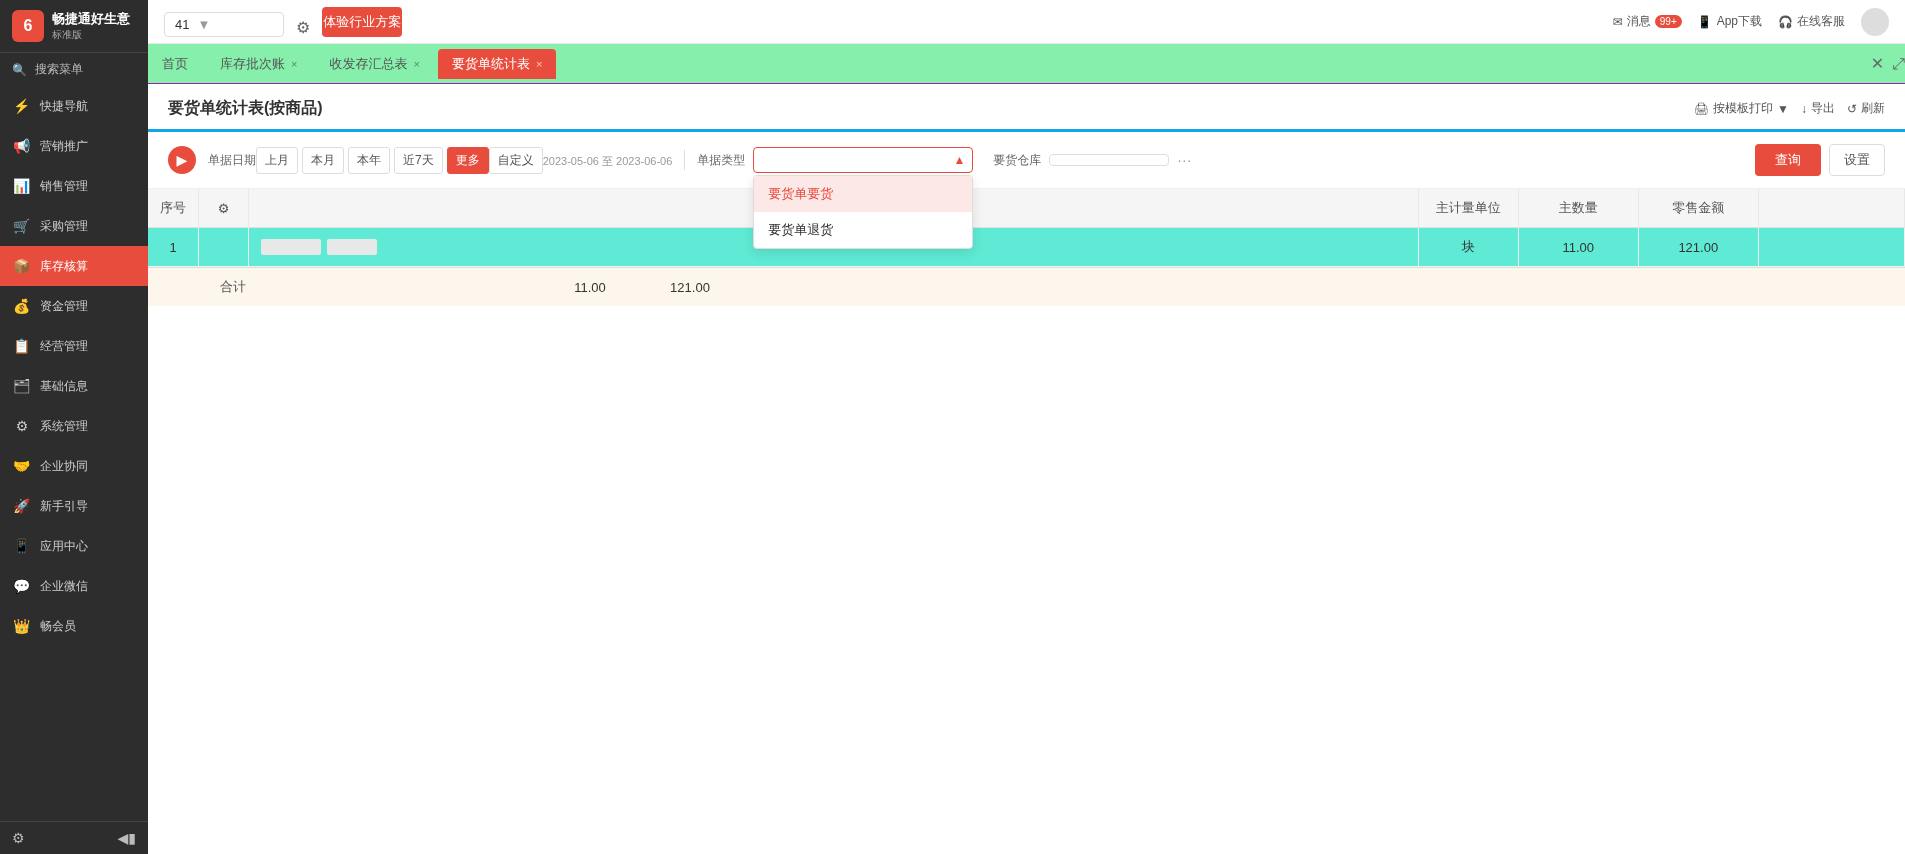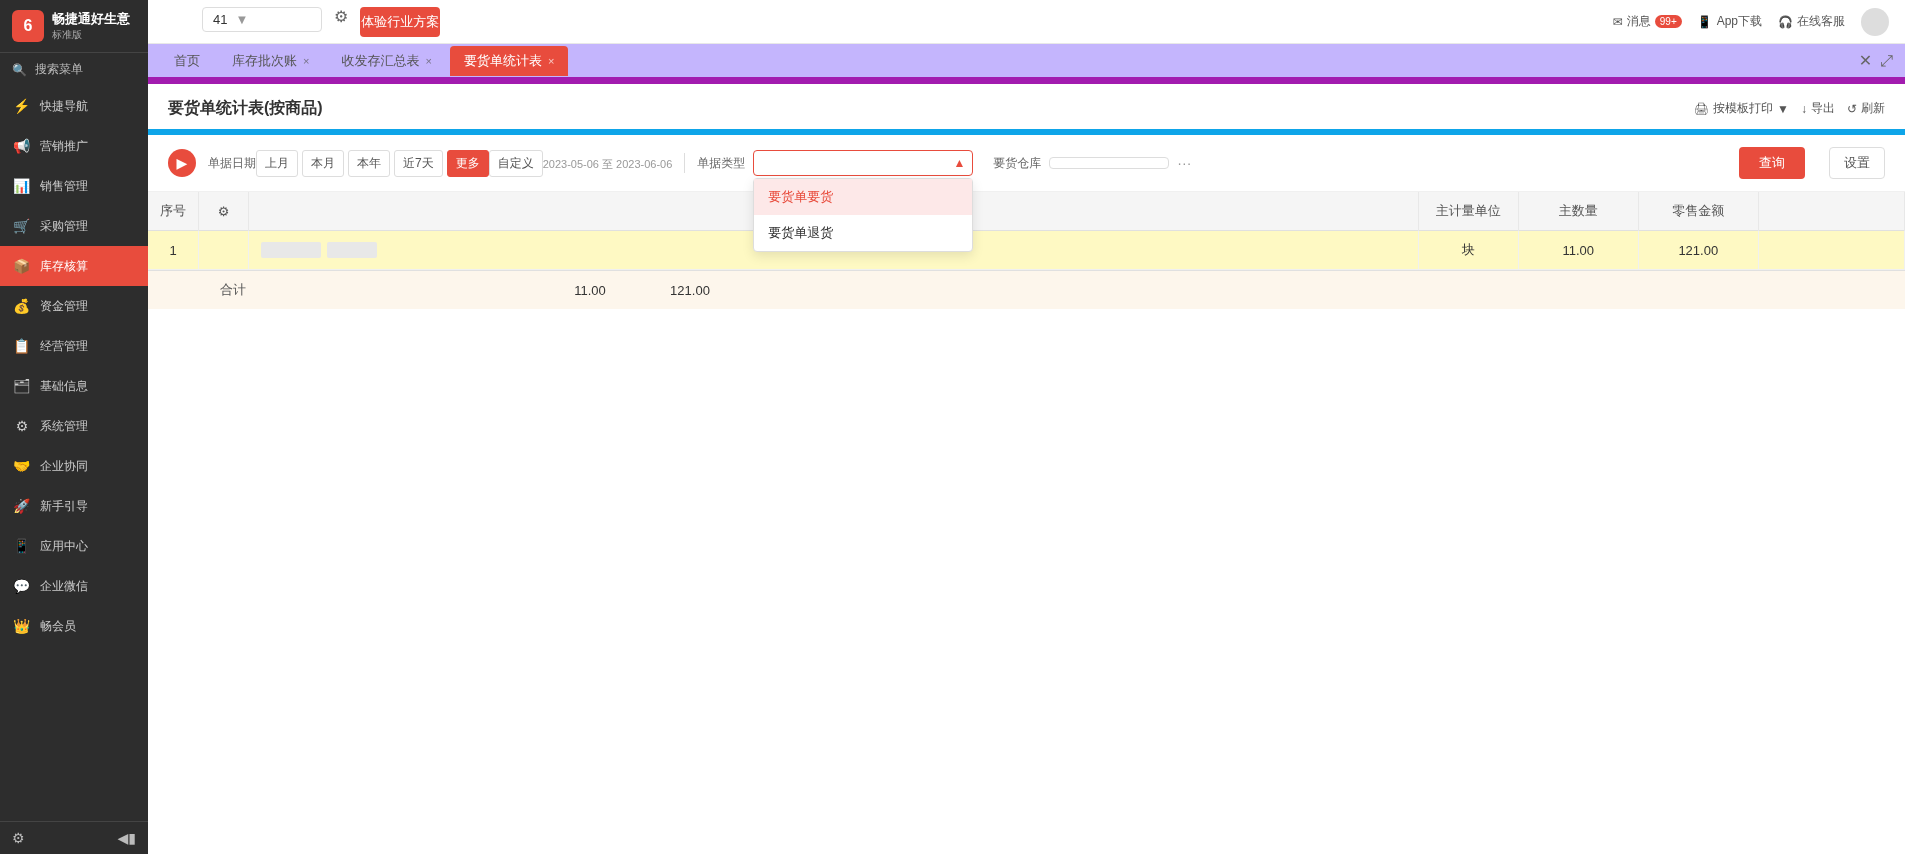--- a/index.html
+++ b/index.html
@@ -78,21 +78,21 @@
     
     .topbar {
       height: 44px;
       background: #fff;
       display: flex; align-items: center;
       padding: 0 16px;
       border-bottom: 1px solid #e8e8e8;
       justify-content: space-between;
       flex-shrink: 0;
     }
-    .topbar-left { display: flex; align-items: flex-start; gap: 12px; margin-left: 38px; }
+    .topbar-left { display: flex; align-items: flex-end; gap: 12px; }
     .topbar-store-selector {
       display: flex; align-items: center;
       border: 1px solid #ddd; border-radius: 4px;
       padding: 4px 10px;
       cursor: pointer;
       font-size: 13px;
       color: #333;
       min-width: 120px;
     }
     .topbar-store-selector .chevron { margin-left: 8px; color: #999; }
@@ -103,24 +103,24 @@
       padding: 6px 1px; cursor: pointer; font-size: 13px;
     }
     .topbar-right { display: flex; align-items: center; gap: 16px; font-size: 12px; color: #555; }
     .topbar-right-item { display: flex; align-items: center; gap: 4px; cursor: pointer; }
     .badge { background: #e84c3d; color: white; border-radius: 10px; padding: 1px 5px; font-size: 10px; }
     .topbar-avatar { width: 28px; height: 28px; background: #ddd; border-radius: 50%; }
 
     
     .tabbar {
       height: 40px;
-      background: #c4b5fd;
+      background: #86efac;
       display: flex; align-items: center;
-      padding: 0 12px;
-      border-bottom: 7px solid #a21caf;
+      padding: 0 0;
+      border-bottom: 1px solid #a21caf;
       gap: 4px;
       flex-shrink: 0;
     }
     .tab {
       padding: 6px 14px;
       cursor: pointer;
       font-size: 13px;
       color: #555;
       border-radius: 4px 4px 0 0;
       position: relative;
@@ -138,21 +138,21 @@
       flex: 1;
       overflow-y: auto;
       padding: 0;
       background: #fff;
     }
 
     
     .page-header {
       display: flex; align-items: center; justify-content: space-between;
       padding: 14px 20px 10px 20px;
-      border-bottom: 6px solid #0ea5e9;
+      border-bottom: 3px solid #0ea5e9;
     }
     .page-title { font-size: 16px; font-weight: bold; color: #333; }
     .page-header-actions { display: flex; align-items: center; gap: 12px; }
     .header-action-btn {
       display: flex; align-items: center; gap: 4px;
       color: #555; font-size: 12px; cursor: pointer;
     }
 
     
     .filter-bar {
@@ -230,37 +230,37 @@
 
     .warehouse-section { display: flex; align-items: center; gap: 8px; margin-left: 8px; }
     .warehouse-select {
       border: 1px solid #ddd; border-radius: 4px;
       padding: 5px 30px 5px 10px;
       font-size: 12px; color: #333; min-width: 120px;
       position: relative;
     }
     .warehouse-more { color: #999; cursor: pointer; font-size: 14px; }
 
-    .filter-actions { margin-left: auto; display: flex; gap: 24px; justify-content: flex-end; }
+    .filter-actions { margin-left: auto; display: flex; gap: 8px; justify-content: flex-end; }
     .btn-query {
       background: #e84c3d; color: white;
       border: none; border-radius: 4px;
       padding: 6px 20px; cursor: pointer; font-size: 13px;
     }
     .btn-settings {
       background: white; color: #555;
       border: 1px solid #ddd; border-radius: 4px;
       padding: 6px 14px; cursor: pointer; font-size: 13px;
     }
 
     
     .table-container {
       flex: 1;
       overflow: auto;
-      background: #fef9c3;
+      background: #5eead4;
     }
     table {
       width: 100%;
       border-collapse: collapse;
       font-size: 13px;
     }
     thead tr {
       background: #f5f5f5;
       border-bottom: 1px solid #e0e0e0;
     }

